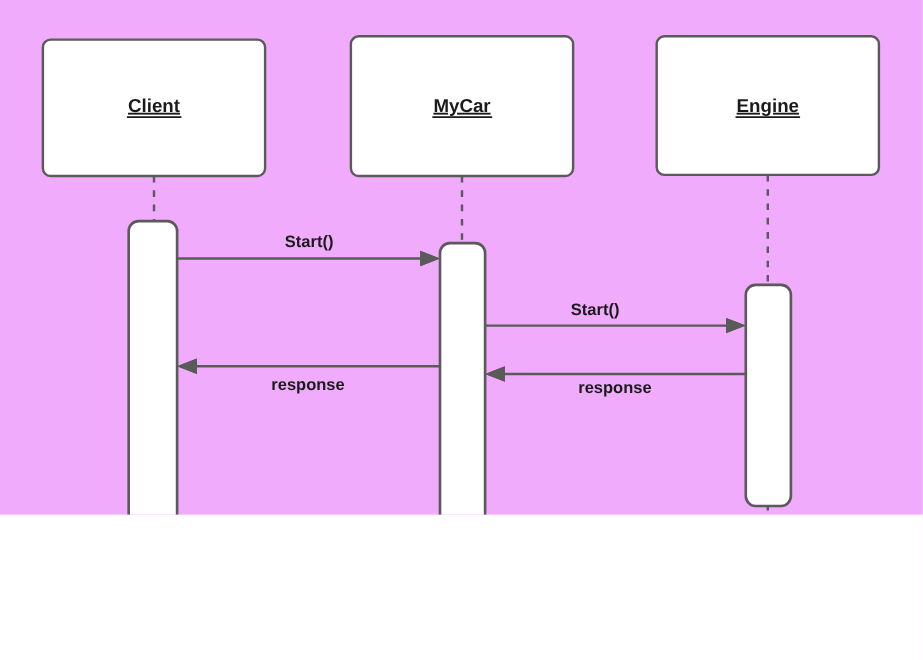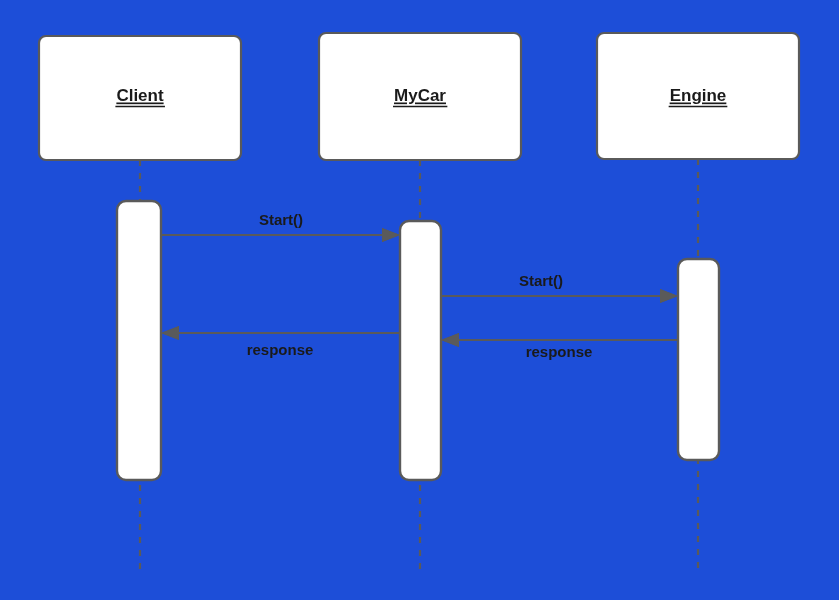--- a/index.html
+++ b/index.html
@@ -7,22 +7,22 @@
     margin: 0;
     padding: 0;
     background: #ffffff;
   }
   body {
     font-family: "Liberation Sans", sans-serif;
   }
   #canvas {
     position: relative;
     width: 839px;
-    height: 600px;
-    background: #1d4ed8;
+    height: 468px;
+    background: #f0abfc;
     overflow: hidden;
   }
   #diagram-svg {
     position: absolute;
     left: 0;
     top: 0;
     width: 839px;
     height: 600px;
     display: block;
   }

